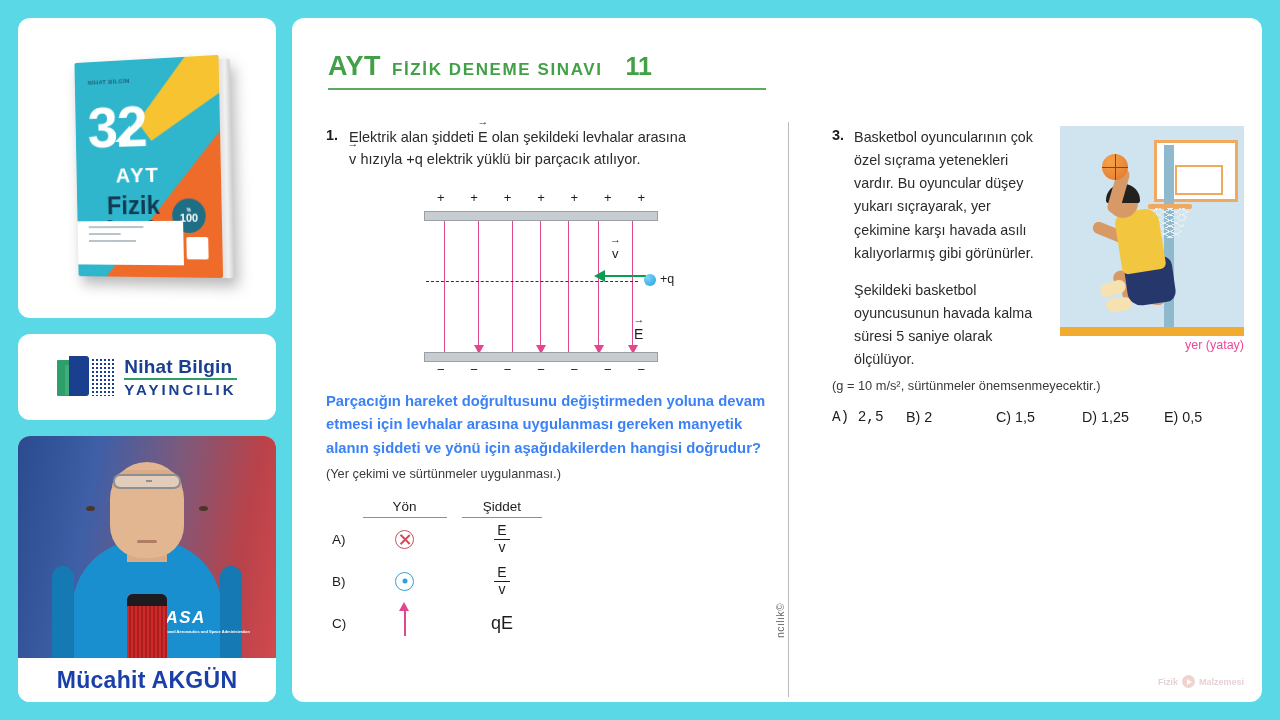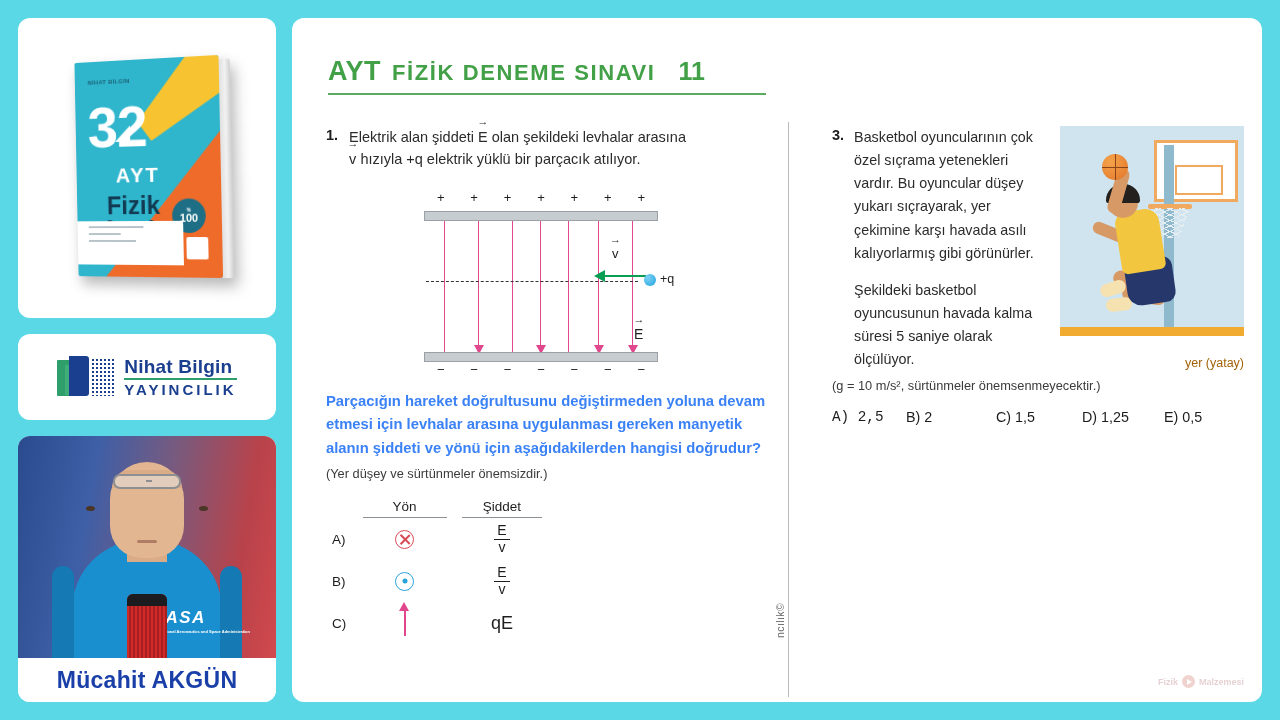--- a/index.html
+++ b/index.html
@@ -112,21 +112,21 @@
     display:flex; align-items:center; justify-content:center;
     font-size:23px; font-weight:700; color:#1a3fa8; letter-spacing:.3px;}
 
   
   .page { position:absolute; left:292px; top:18px; width:970px; height:684px;
           background:#fff; border-radius:12px; overflow:hidden; }
 
   .head { position:absolute; left:36px; top:26px; width:440px; }
   .head-line { display:flex; align-items:baseline; gap:11px; padding-bottom:6px; border-bottom:2px solid #5aab5e; width:438px;}
   .h-ayt { font-size:27px; font-weight:700; color:#42a047; letter-spacing:.5px;}
-  .h-sub { font-size:22px; font-weight:700; color:#42a047; letter-spacing:1.6px;margin-top:16px;}
+  .h-sub { font-size:17px; font-weight:700; color:#42a047; letter-spacing:1.6px;margin-top:16px;}
   .h-num { font-size:25px; font-weight:700; color:#42a047; margin-left:12px;}
 
   .divider { position:absolute; left:496px; top:104px; width:1px; height:575px; background:#b9bcbe; }
 
   .colL { position:absolute; left:34px; top:108px; width:440px; }
   .colR { position:absolute; left:540px; top:108px; width:412px; }
 
   .qrow { display:flex; gap:11px; }
   .qnum { font-size:14.5px; font-weight:700; color:#1d1d1d; padding-top:1px; }
   .qtxt { font-size:14.5px; color:#2b2b2b; line-height:1.52; }
@@ -216,21 +216,21 @@
   .bb-arm2 { position:absolute; left:32px; top:100px; width:34px; height:12px; background:#d79a67;
      border-radius:6px; transform:rotate(22deg); }
   .bb-leg1 { position:absolute; left:52px; top:150px; width:40px; height:15px; background:#d79a67;
      border-radius:8px; transform:rotate(26deg); }
   .bb-leg2 { position:absolute; left:62px; top:162px; width:44px; height:15px; background:#d79a67;
      border-radius:8px; transform:rotate(8deg); }
   .bb-shoe1 { position:absolute; left:40px; top:156px; width:26px; height:13px; background:#f6e2b0;
      border-radius:7px; transform:rotate(-18deg); }
   .bb-shoe2 { position:absolute; left:46px; top:172px; width:26px; height:13px; background:#f6e2b0;
      border-radius:7px; transform:rotate(-6deg); }
-  .bb-cap { font-size:12.5px; color:#a16207; text-align:right; margin-top:20px; }
+  .bb-cap { font-size:12.5px; color:#ec4899; text-align:right; margin-top:2px; }
 
   .ans-row { display:flex; margin-top:16px; font-size:14.3px; color:#1d1d1d; }
   .ans-row span.o { display:inline-block; }
   .o1{width:74px;font-family:Liberation Mono, monospace;} .o2{width:90px;} .o3{width:86px;} .o4{width:82px;}
 
   .sidemark { position:absolute; left:482px; top:620px; font-size:10.5px; color:#6a6a6a;
               transform:rotate(-90deg); transform-origin:left top; letter-spacing:.4px; }
 
   .watermark { position:absolute; right:18px; bottom:14px; display:flex; align-items:center; gap:4px;
                opacity:.22; font-size:9px; color:#8a2b3a; font-weight:600; }
@@ -367,21 +367,21 @@
           <span>−</span>
           <span>−</span>
           <span>−</span>
           <span>−</span>
           <span>−</span>
           <span>−</span>
         </div>
       </div>
 
       <div class="qbold" style="margin-top:14px">Parçacığın hareket doğrultusunu değiştirmeden yoluna devam etmesi için levhalar arasına uygulanması gereken manyetik alanın şiddeti ve yönü için aşağıdakilerden hangisi doğrudur?</div>
-      <div class="qnote">(Yer düşey ve sürtünmeler önemsizdir.)</div>
+      <div class="qnote">(Yer çekimi ve sürtünmeler uygulanması.)</div>
 
       <div class="opt-tbl">
         <div class="opt-head">
           <div class="hc c1"></div>
           <div class="hc c2">Yön</div>
           <div class="hc c3"></div>
           <div class="hc c4">Şiddet</div>
         </div>
 
         <div class="opt-row">

